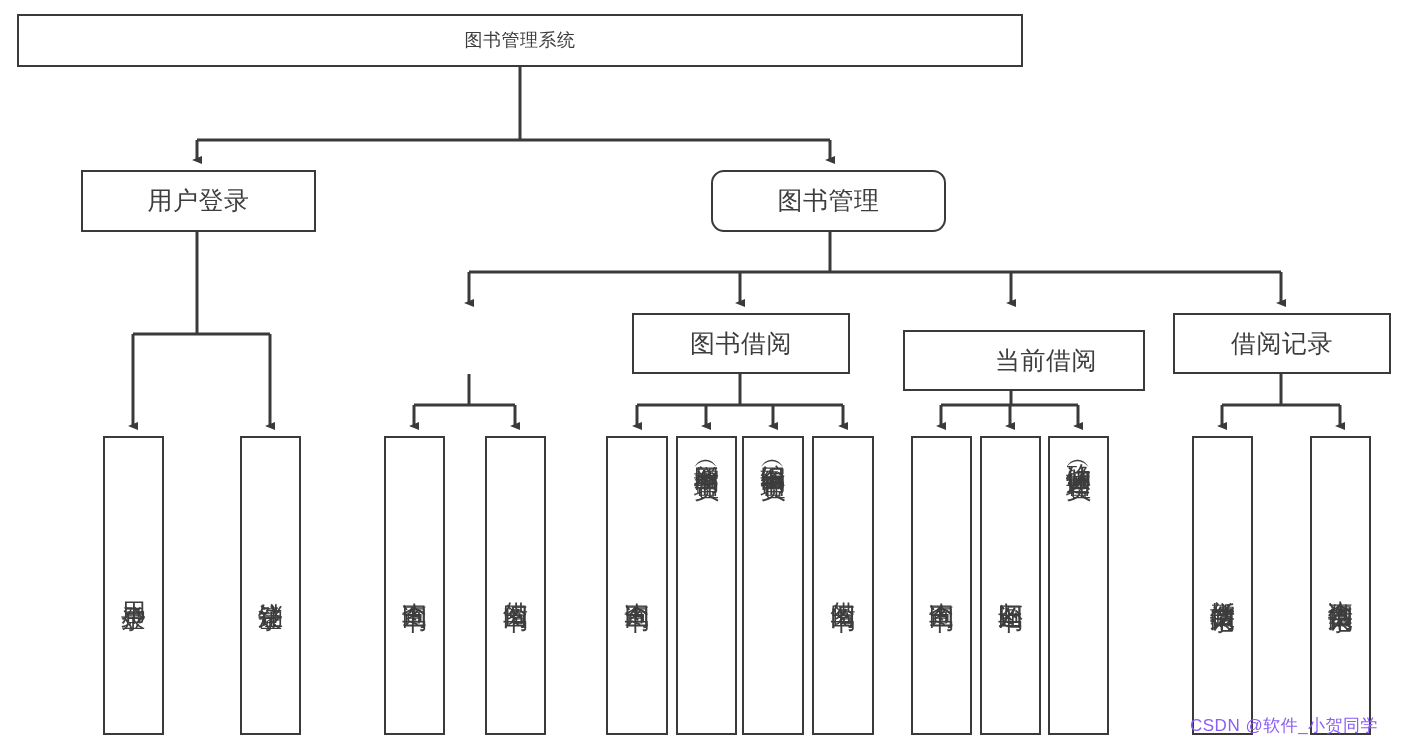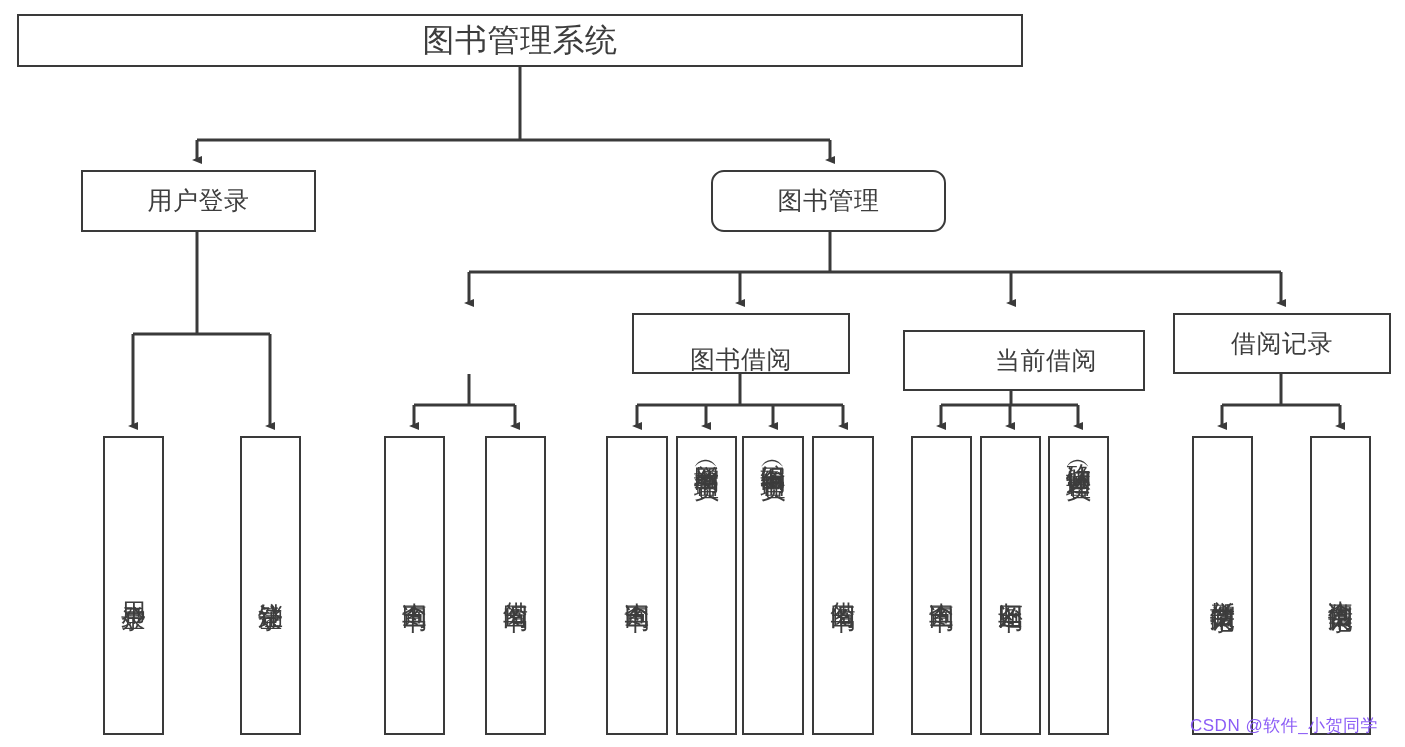--- a/index.html
+++ b/index.html
@@ -35,21 +35,21 @@
     display:block;
     line-height:1.02;
     letter-spacing:0.5px;
     color:#3d3d3d;
     white-space:nowrap;
   }
   .node.horiz .label{
     font-size:25px;
     writing-mode:horizontal-tb;
   }
-  .node.root .label{font-size:32px;}
+  .node.root .label{font-size:18px;}
   .node.vert{
     align-items:flex-start;
     justify-content:center;
     padding-top:6px;
   }
   .node.vert .label{
     writing-mode:vertical-rl;
     text-orientation:upright;
     font-size:25px;
     line-height:1.0;
@@ -130,21 +130,21 @@
 
   <div class="node horiz" style="left:81px;top:170px;width:235px;height:62px;">
     <span class="label">用户登录</span>
   </div>
 
   <div class="node horiz" style="left:711px;top:170px;width:235px;height:62px;border-radius:13px;">
     <span class="label">图书管理</span>
   </div>
 
 
-  <div class="node horiz" style="left:632px;top:313px;width:218px;height:61px;align-items:flex-end;">
+  <div class="node horiz" style="left:632px;top:313px;width:218px;height:61px;">
     <span class="label">图书借阅</span>
   </div>
 
   <div class="node horiz" style="left:903px;top:330px;width:242px;height:61px;padding-left:44px;">
     <span class="label">当前借阅</span>
   </div>
 
   <div class="node horiz" style="left:1173px;top:313px;width:218px;height:61px;">
     <span class="label">借阅记录</span>
   </div>

